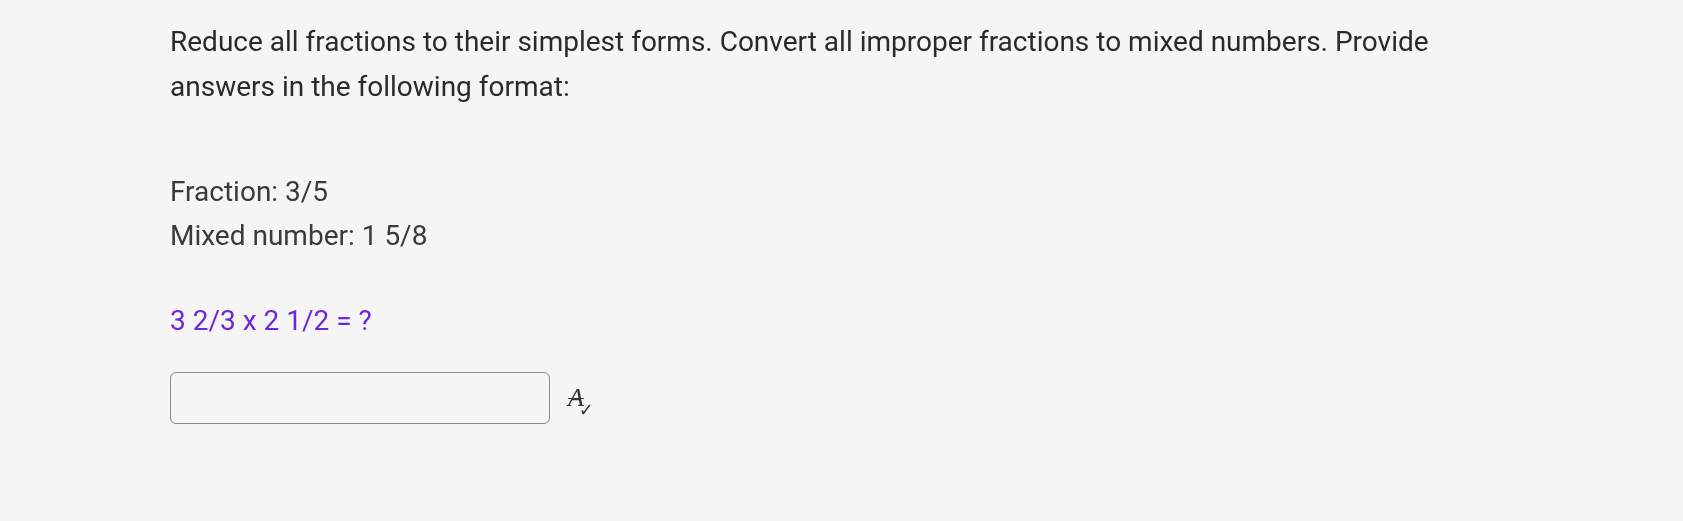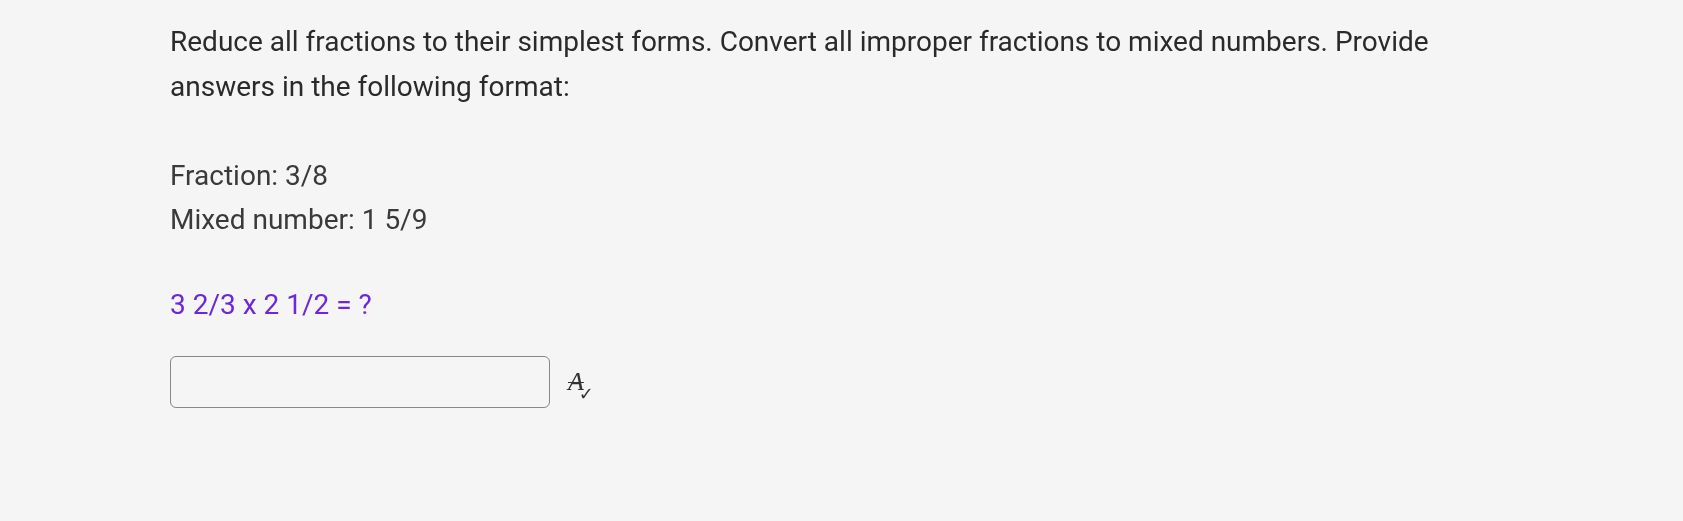--- a/index.html
+++ b/index.html
@@ -11,21 +11,21 @@
       font-family: -apple-system, BlinkMacSystemFont, 'Segoe UI', Roboto, Helvetica, Arial, sans-serif;
       background: #f5f5f5;
       width: 1683px;
       height: 521px;
       padding: 20px 170px;
       color: #3a3a3a;
       font-size: 28px;
       line-height: 1.6;
     }
     .instruction {
-      margin-bottom: 44px;
+      margin-bottom: 60px;
       font-weight: 400;
       color: #2a2a2a;
     }
     .example-block {
       margin-bottom: 40px;
     }
     .example-line {
       color: #3a3a3a;
       font-weight: 400;
     }
@@ -70,22 +70,22 @@
       right: -10px;
       font-size: 18px;
     }
   </style>
 </head>
 <body>
 
 <div class="instruction">Reduce all fractions to their simplest forms. Convert all improper fractions to mixed numbers. Provide answers in the following format:</div>
 
 <div class="example-block">
-  <div class="example-line">Fraction: 3/8</div>
-  <div class="example-line">Mixed number: 1 5/9</div>
+  <div class="example-line">Fraction: 3/5</div>
+  <div class="example-line">Mixed number: 1 5/8</div>
 </div>
 
 <div class="question">3 2/3 x 2 1/2 = ?</div>
 
 <div class="answer-row">
   <input type="text" class="answer-input" value="" style="">
   <span class="spellcheck-icon">
     <span class="letter">A</span>
     <span class="check">✓</span>
   </span>

